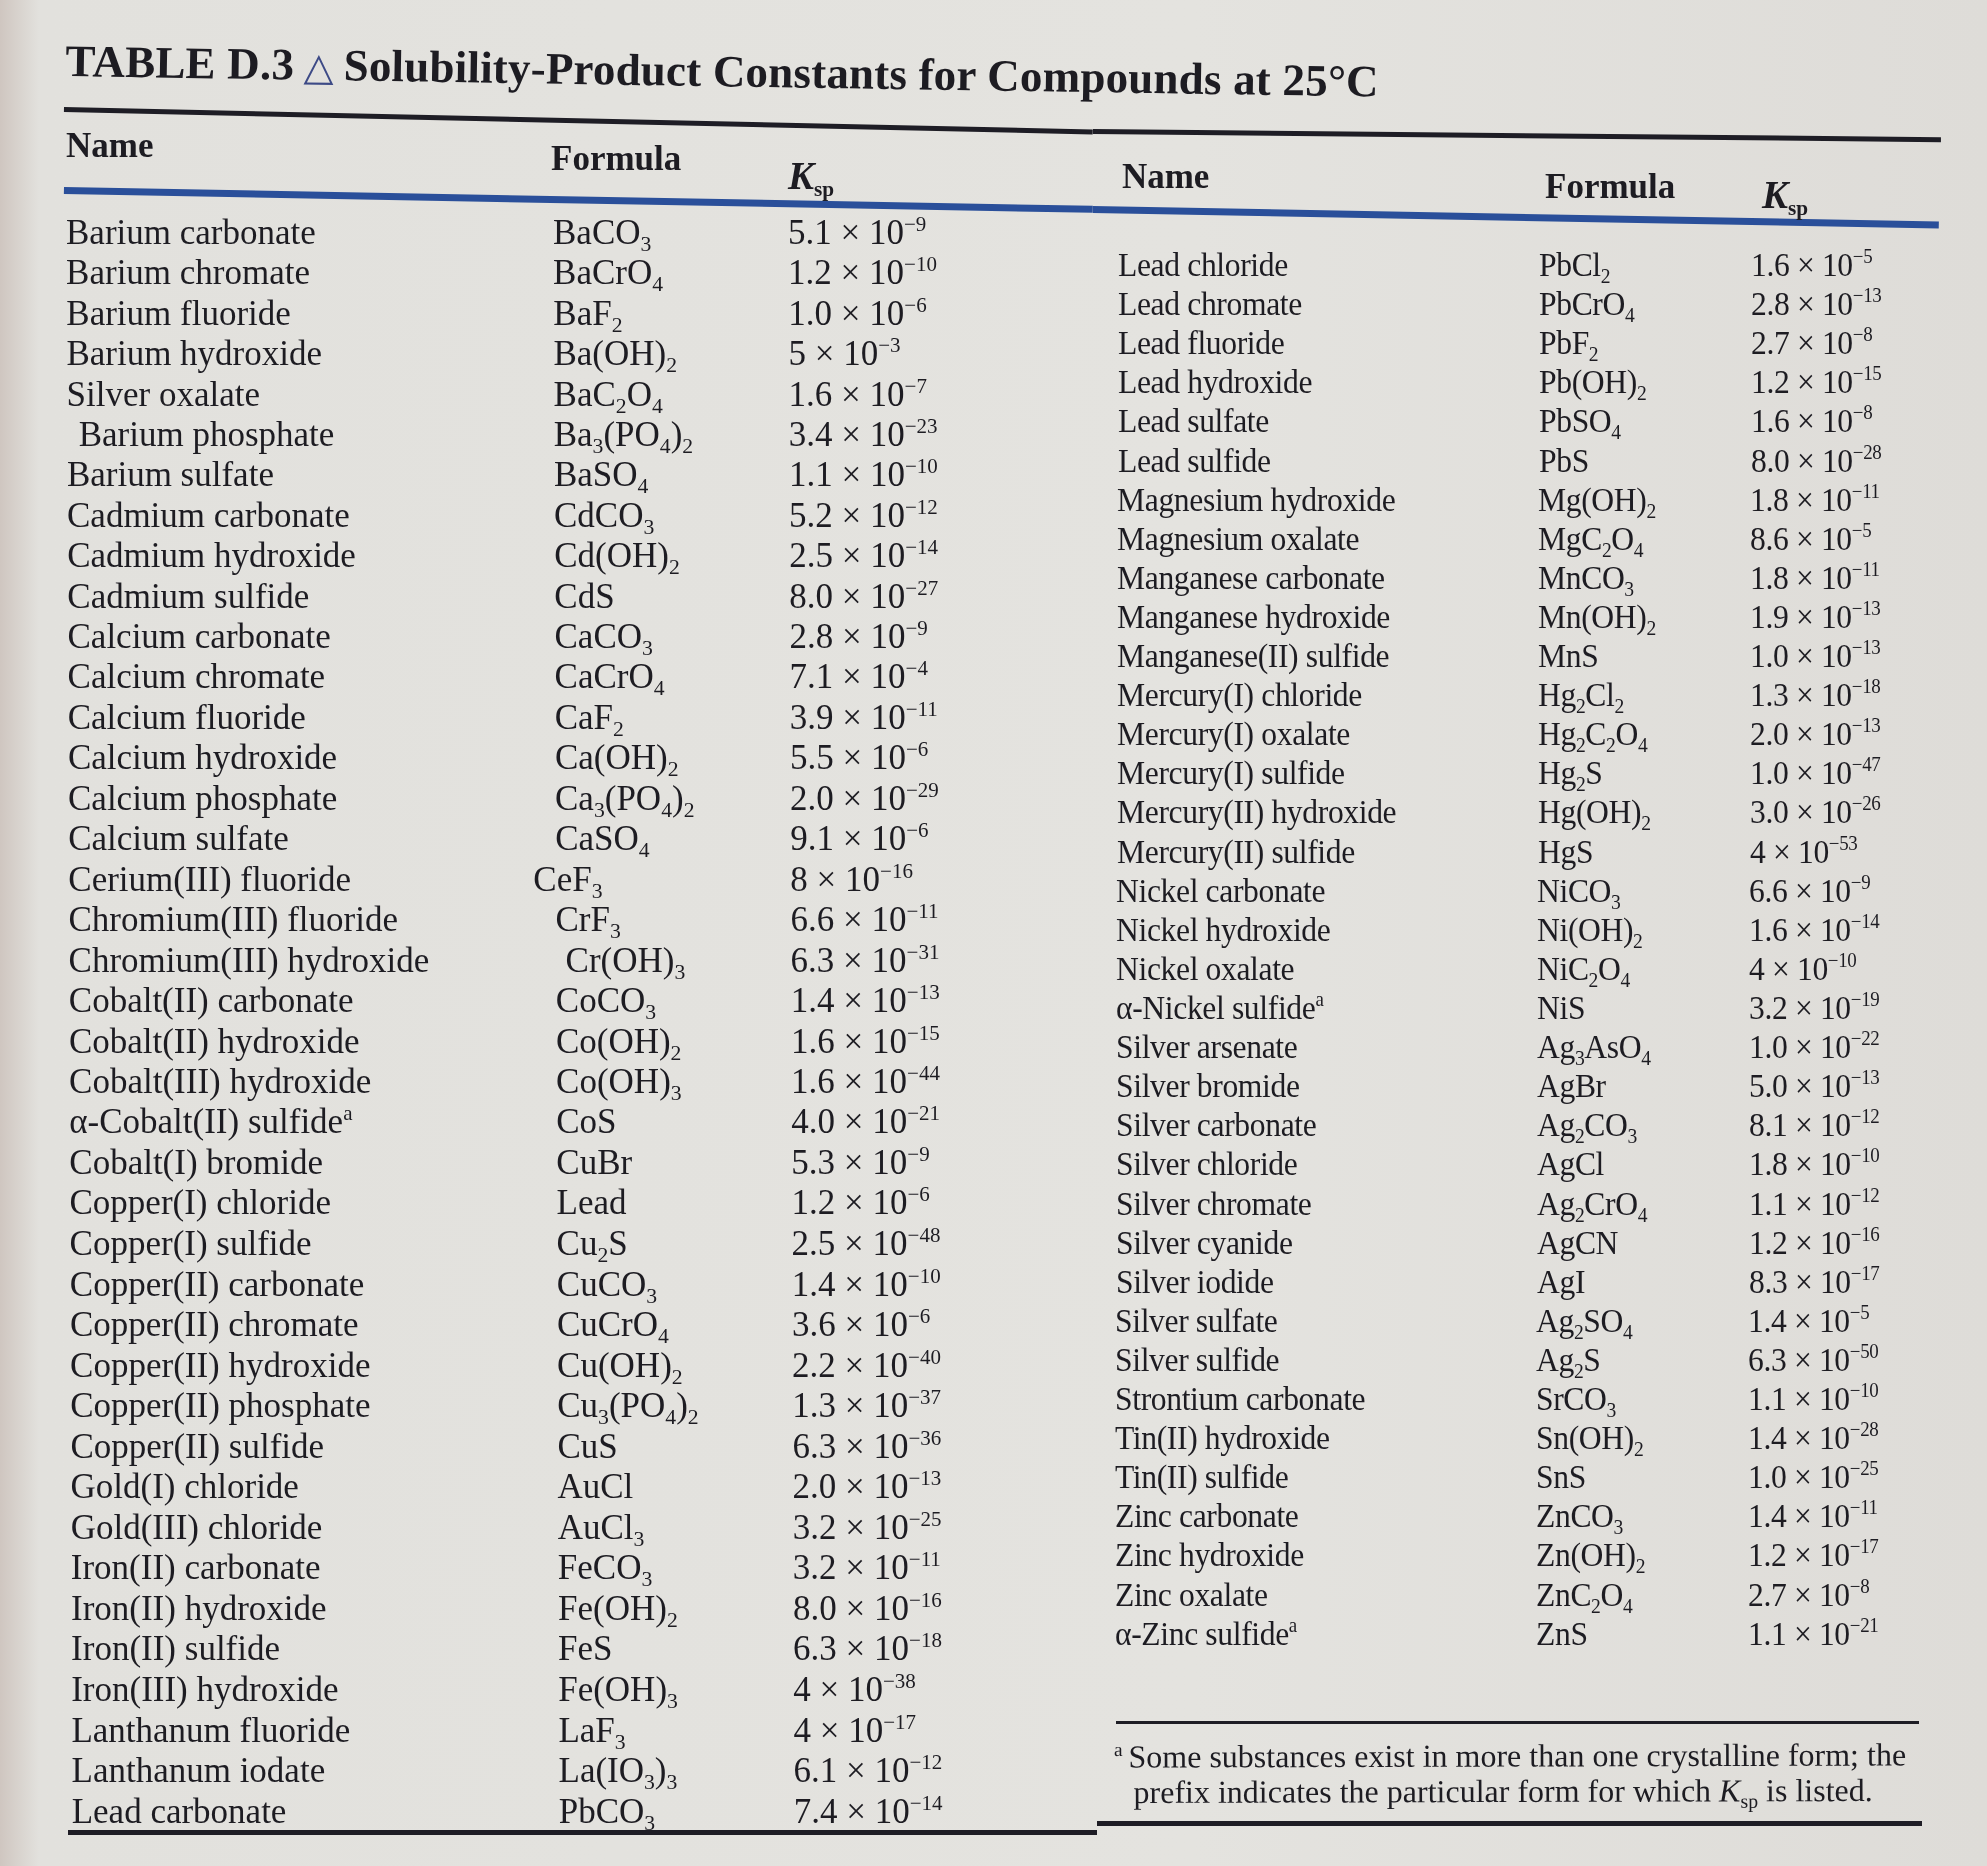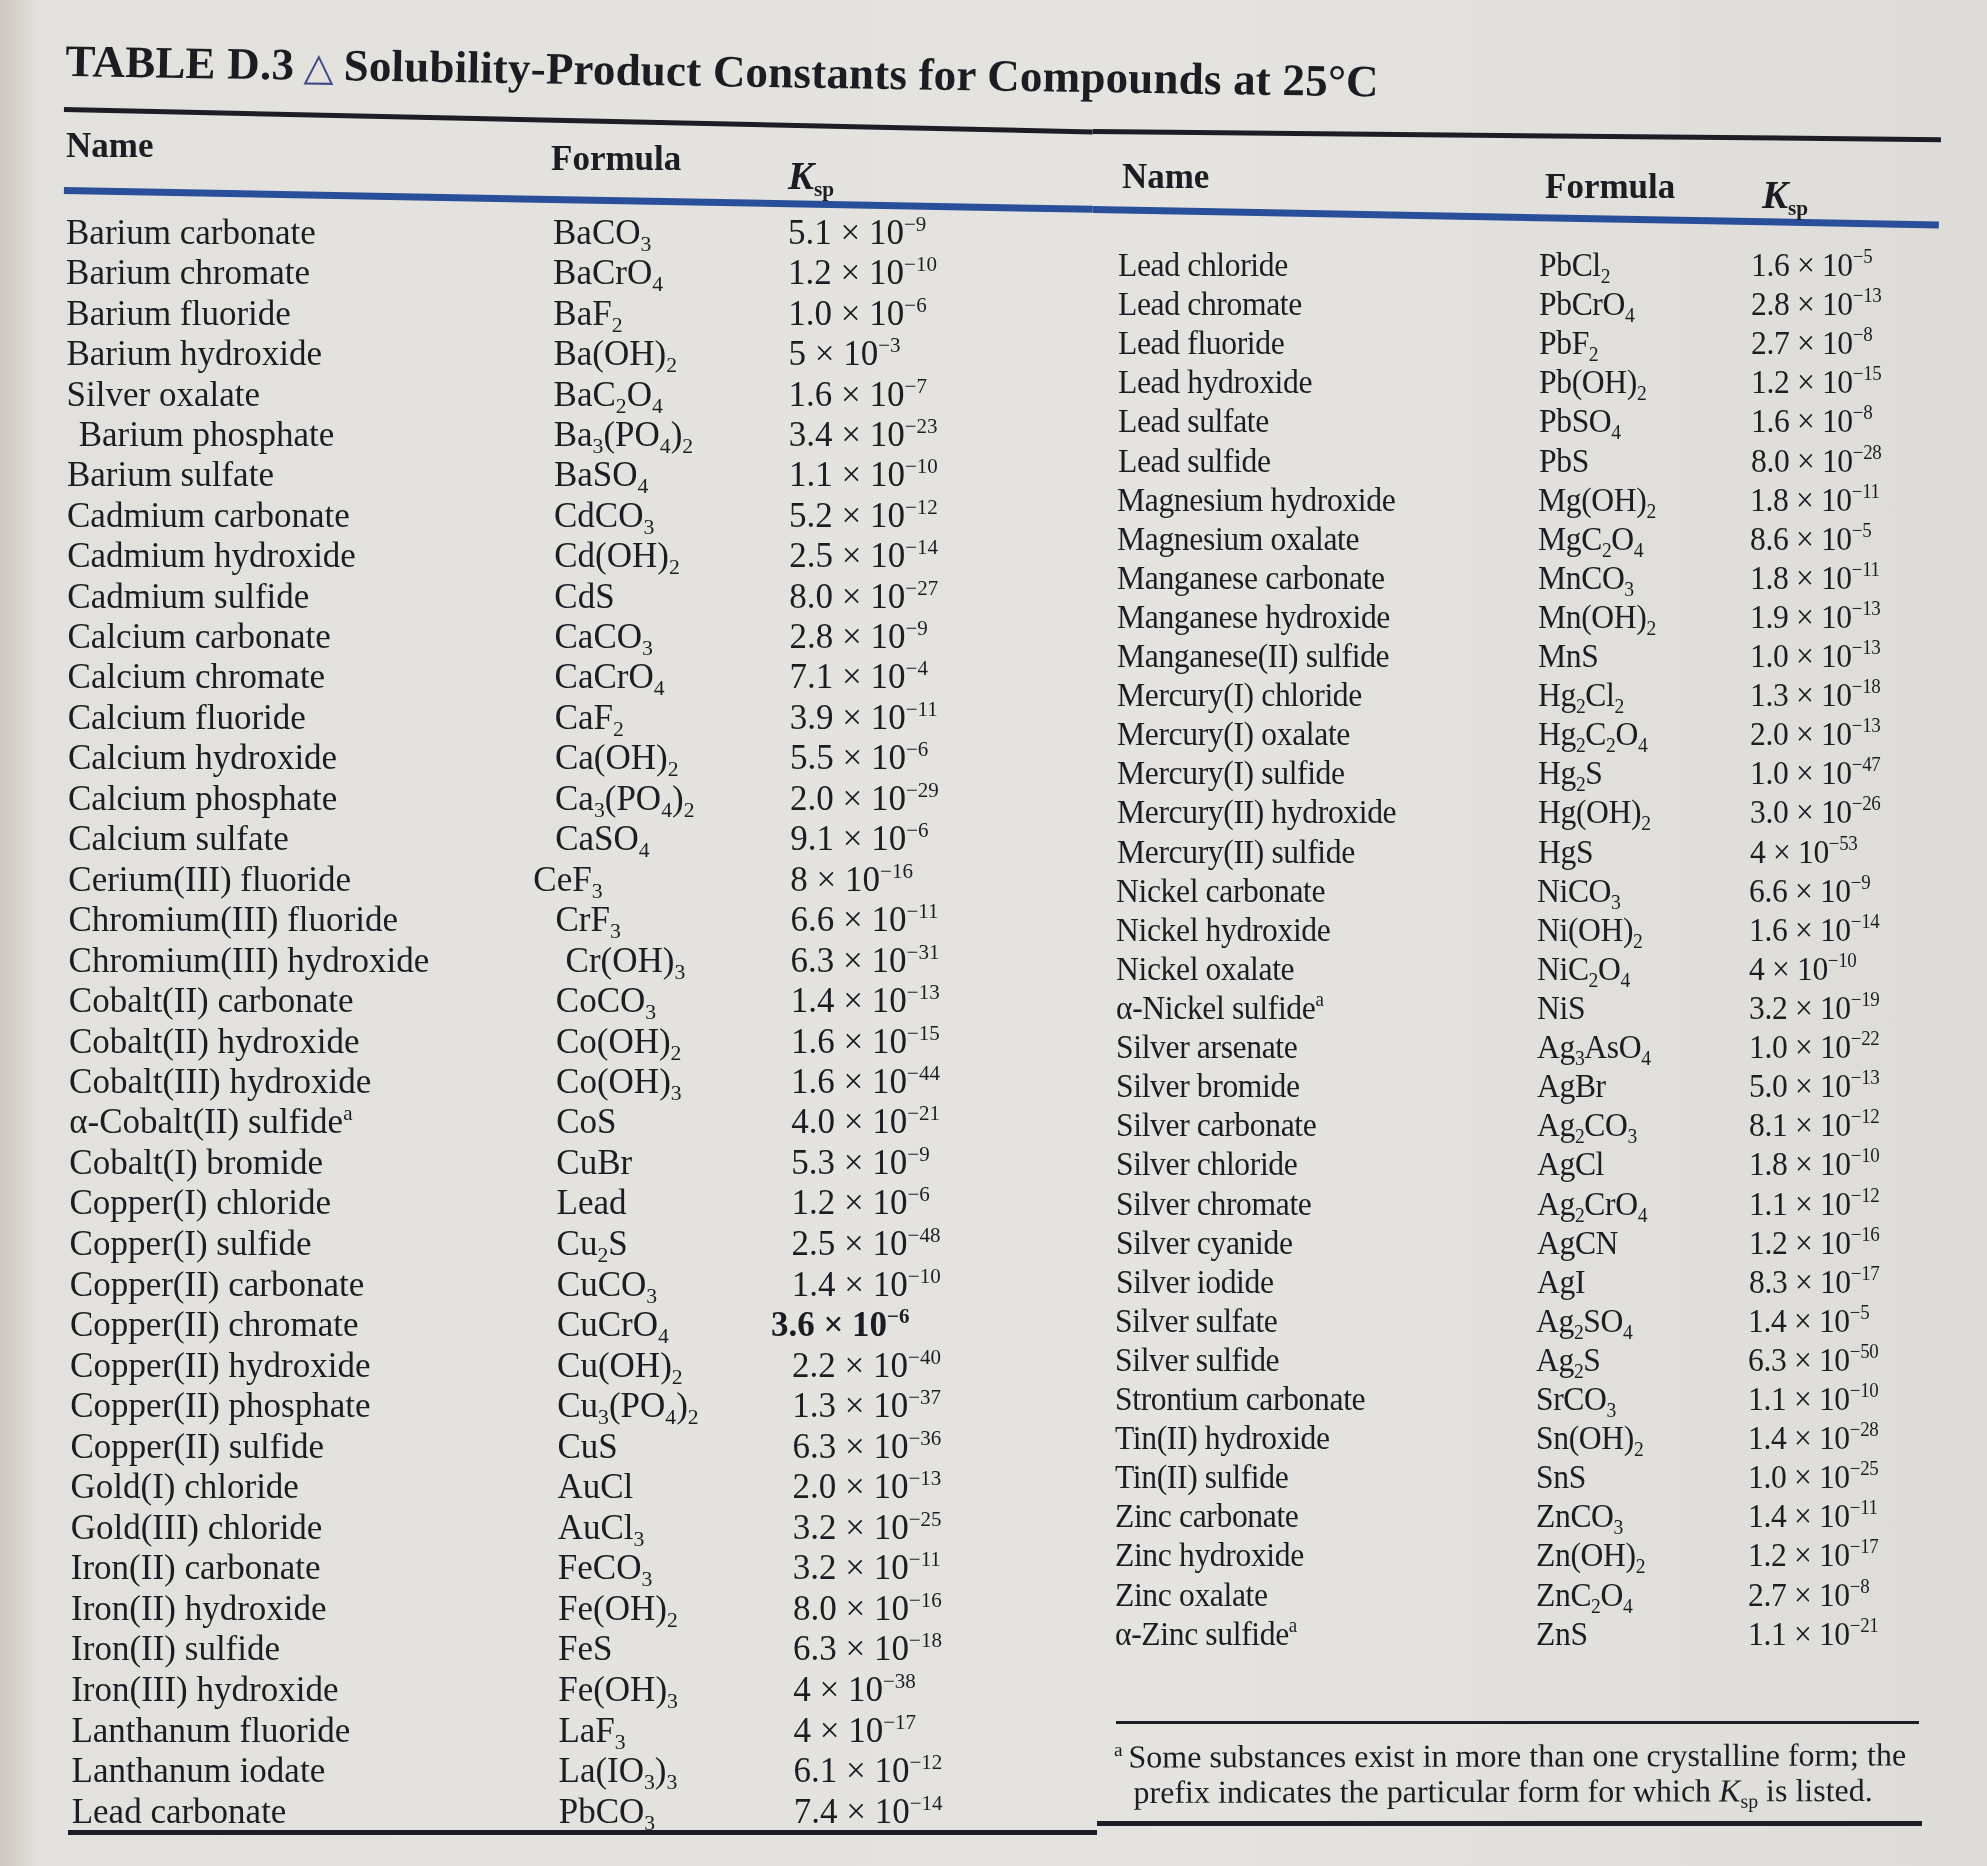--- a/index.html
+++ b/index.html
@@ -195,21 +195,21 @@
           <span class="ksp" style="left: 722px;">2.5 × 10<sup>−48</sup></span>
         </div>
         <div class="row" style="top: 1052px; left: 3.8px;">
           <span class="name" style="left: 0px;">Copper(II) carbonate</span>
           <span class="formula" style="left: 487px;">CuCO<sub>3</sub></span>
           <span class="ksp" style="left: 722px;">1.4 × 10<sup>−10</sup></span>
         </div>
         <div class="row" style="top: 1092px; left: 3.9px;">
           <span class="name" style="left: 0px;">Copper(II) chromate</span>
           <span class="formula" style="left: 487px;">CuCrO<sub>4</sub></span>
-          <span class="ksp" style="left: 701px; font-weight: bold;">3.6 × 10<sup>−6</sup></span>
+          <span class="ksp" style="left: 722px;">3.6 × 10<sup>−6</sup></span>
         </div>
         <div class="row" style="top: 1133px; left: 4.1px;">
           <span class="name" style="left: 0px;">Copper(II) hydroxide</span>
           <span class="formula" style="left: 487px;">Cu(OH)<sub>2</sub></span>
           <span class="ksp" style="left: 722px;">2.2 × 10<sup>−40</sup></span>
         </div>
         <div class="row" style="top: 1173px; left: 4.2px;">
           <span class="name" style="left: 0px;">Copper(II) phosphate</span>
           <span class="formula" style="left: 487px;">Cu<sub>3</sub>(PO<sub>4</sub>)<sub>2</sub></span>
           <span class="ksp" style="left: 722px;">1.3 × 10<sup>−37</sup></span>

